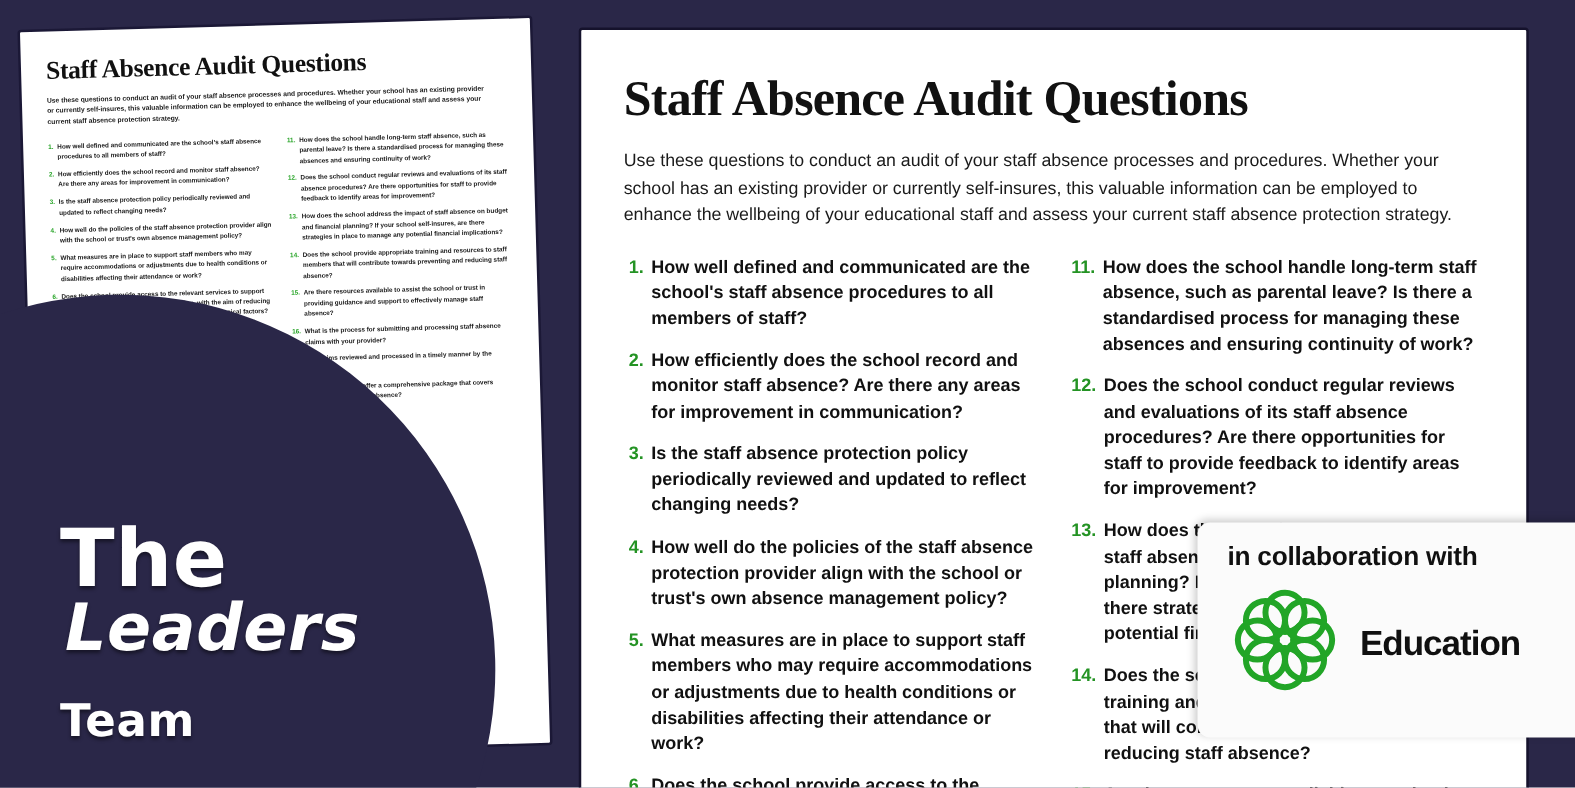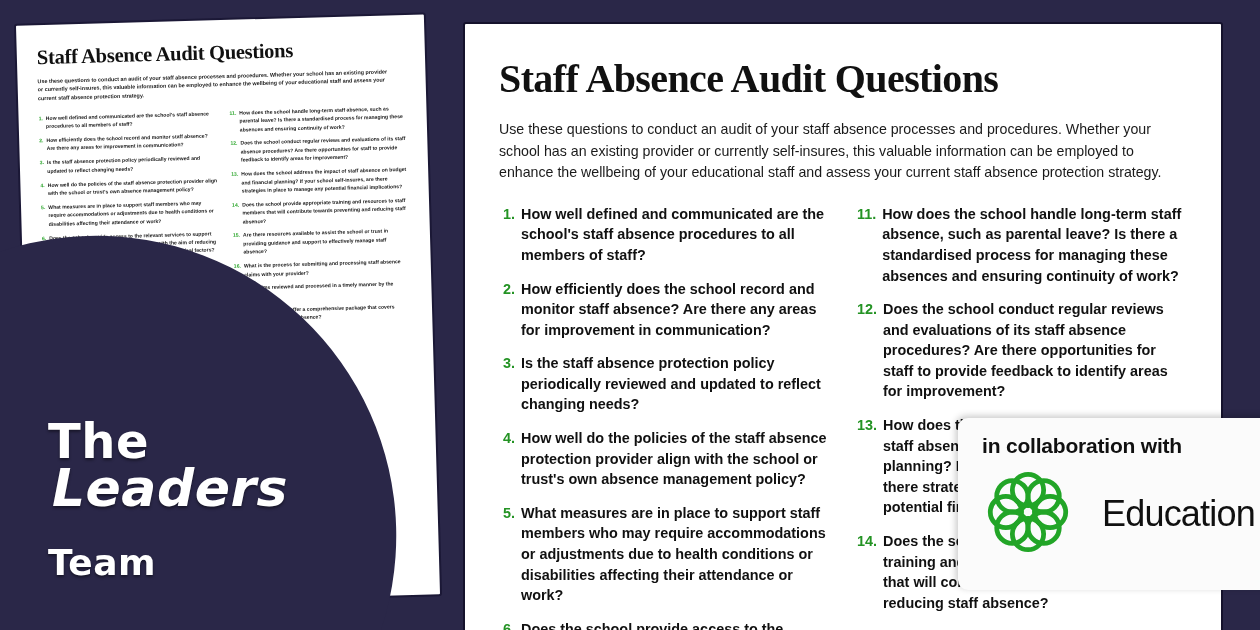--- a/index.html
+++ b/index.html
@@ -120,21 +120,21 @@
     left: 48px;
     top: 418px;
     width: 240px;
     color: #ffffff;
     font-family: "DejaVu Sans", sans-serif;
     font-weight: bold;
     letter-spacing: 0.5px;
     line-height: 0.96;
     text-shadow: 0 2px 3px rgba(0,0,0,0.45);
   }
-  .leaders-logo .l1 { font-size: 48px; display: block; text-align: left; }
+  .leaders-logo .l1 { font-size: 64px; display: block; text-align: left; }
   .leaders-logo .l2 { font-size: 52px; display: block; text-align: right; font-style: italic; }
   .leaders-logo .l3 { font-size: 36px; display: block; text-align: left; margin-top: 32px; }
 
   
   .doc {
     position: absolute;
     left: 463px;
     top: 22px;
     width: 760px;
     height: 640px;
@@ -202,26 +202,25 @@
     letter-spacing: -0.2px;
   }
   .em-row {
     display: flex;
     align-items: center;
     gap: 14px;
     margin-top: 8px;
   }
   .em-knot { flex: 0 0 auto; }
   .em-name {
-    font-size: 36px;
-    font-weight: normal;
+    font-size: 28px;
+    font-weight: bold;
     color: #101010;
     line-height: 1.0;
     letter-spacing: -0.8px;
-    margin-left: 14px;
   }
   .em-name span { display: block; }
 </style>
 </head>
 <body>
 
 <div class="thumb-wrap">
   <div class="thumb-card">
     <div class="thumb-title">Staff Absence Audit Questions</div>
     <div class="thumb-intro">Use these questions to conduct an audit of your staff absence processes and procedures. Whether your school has an existing provider or currently self-insures, this valuable information can be employed to enhance the wellbeing of your educational staff and assess your current staff absence protection strategy.</div>

